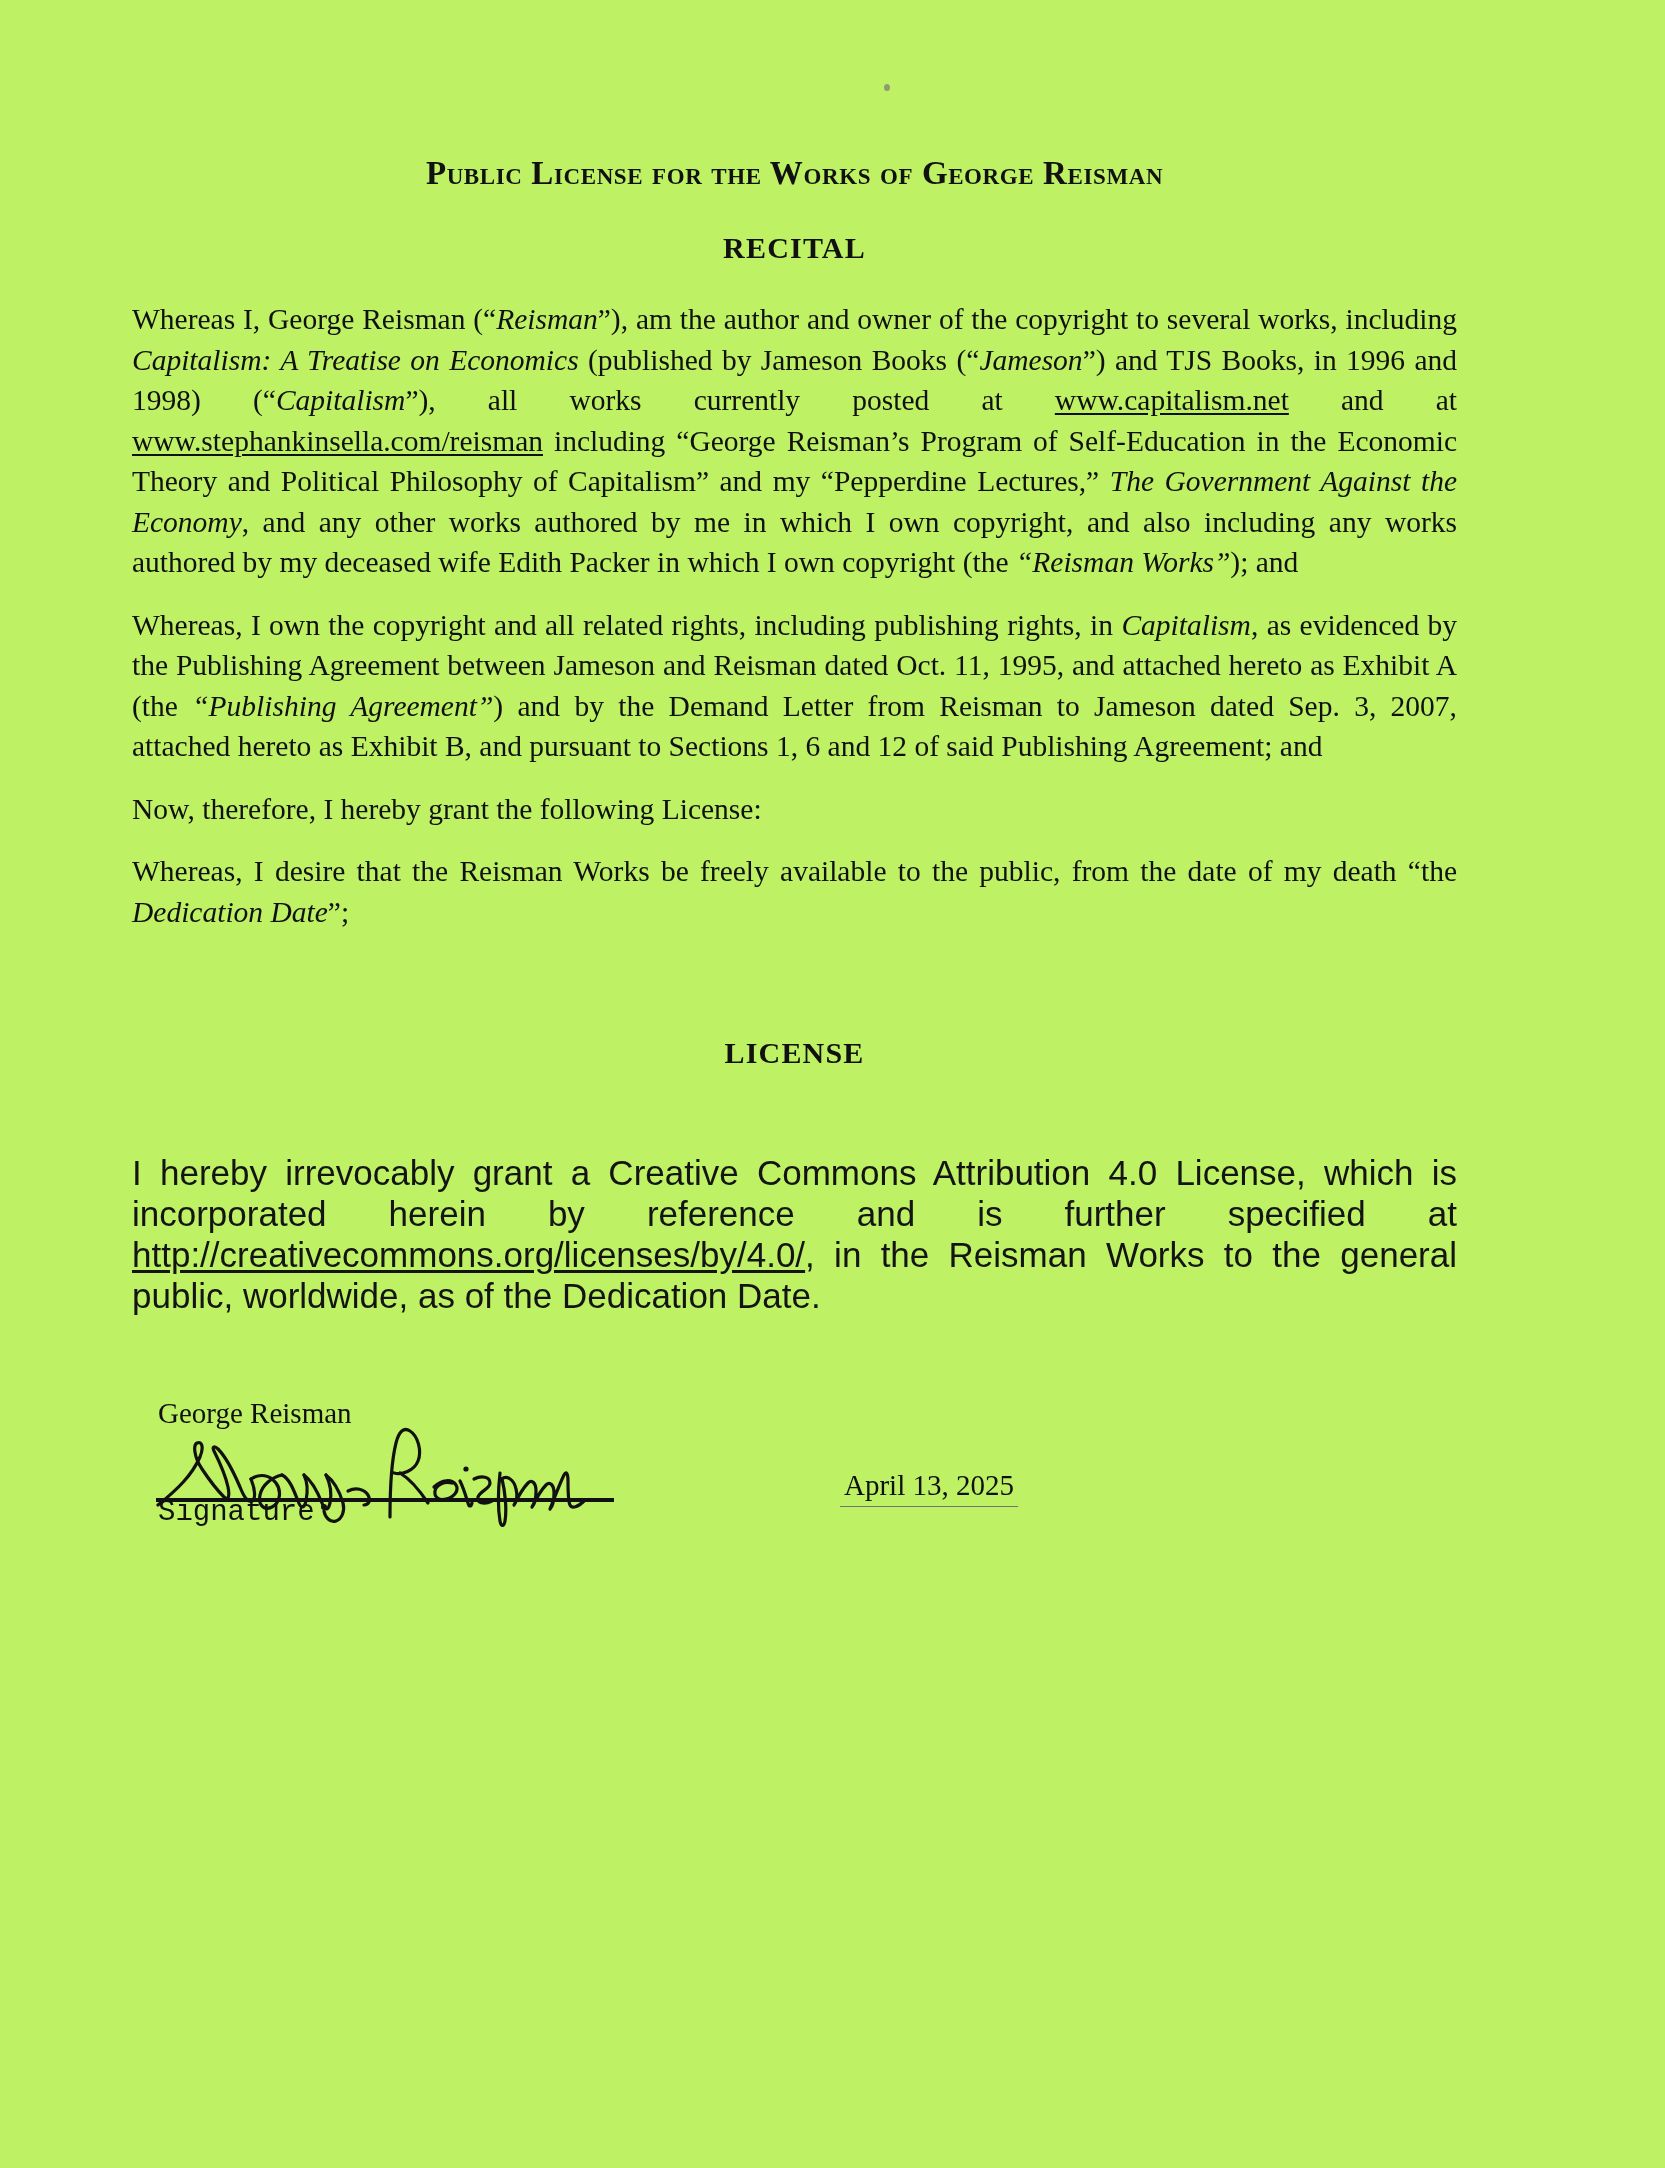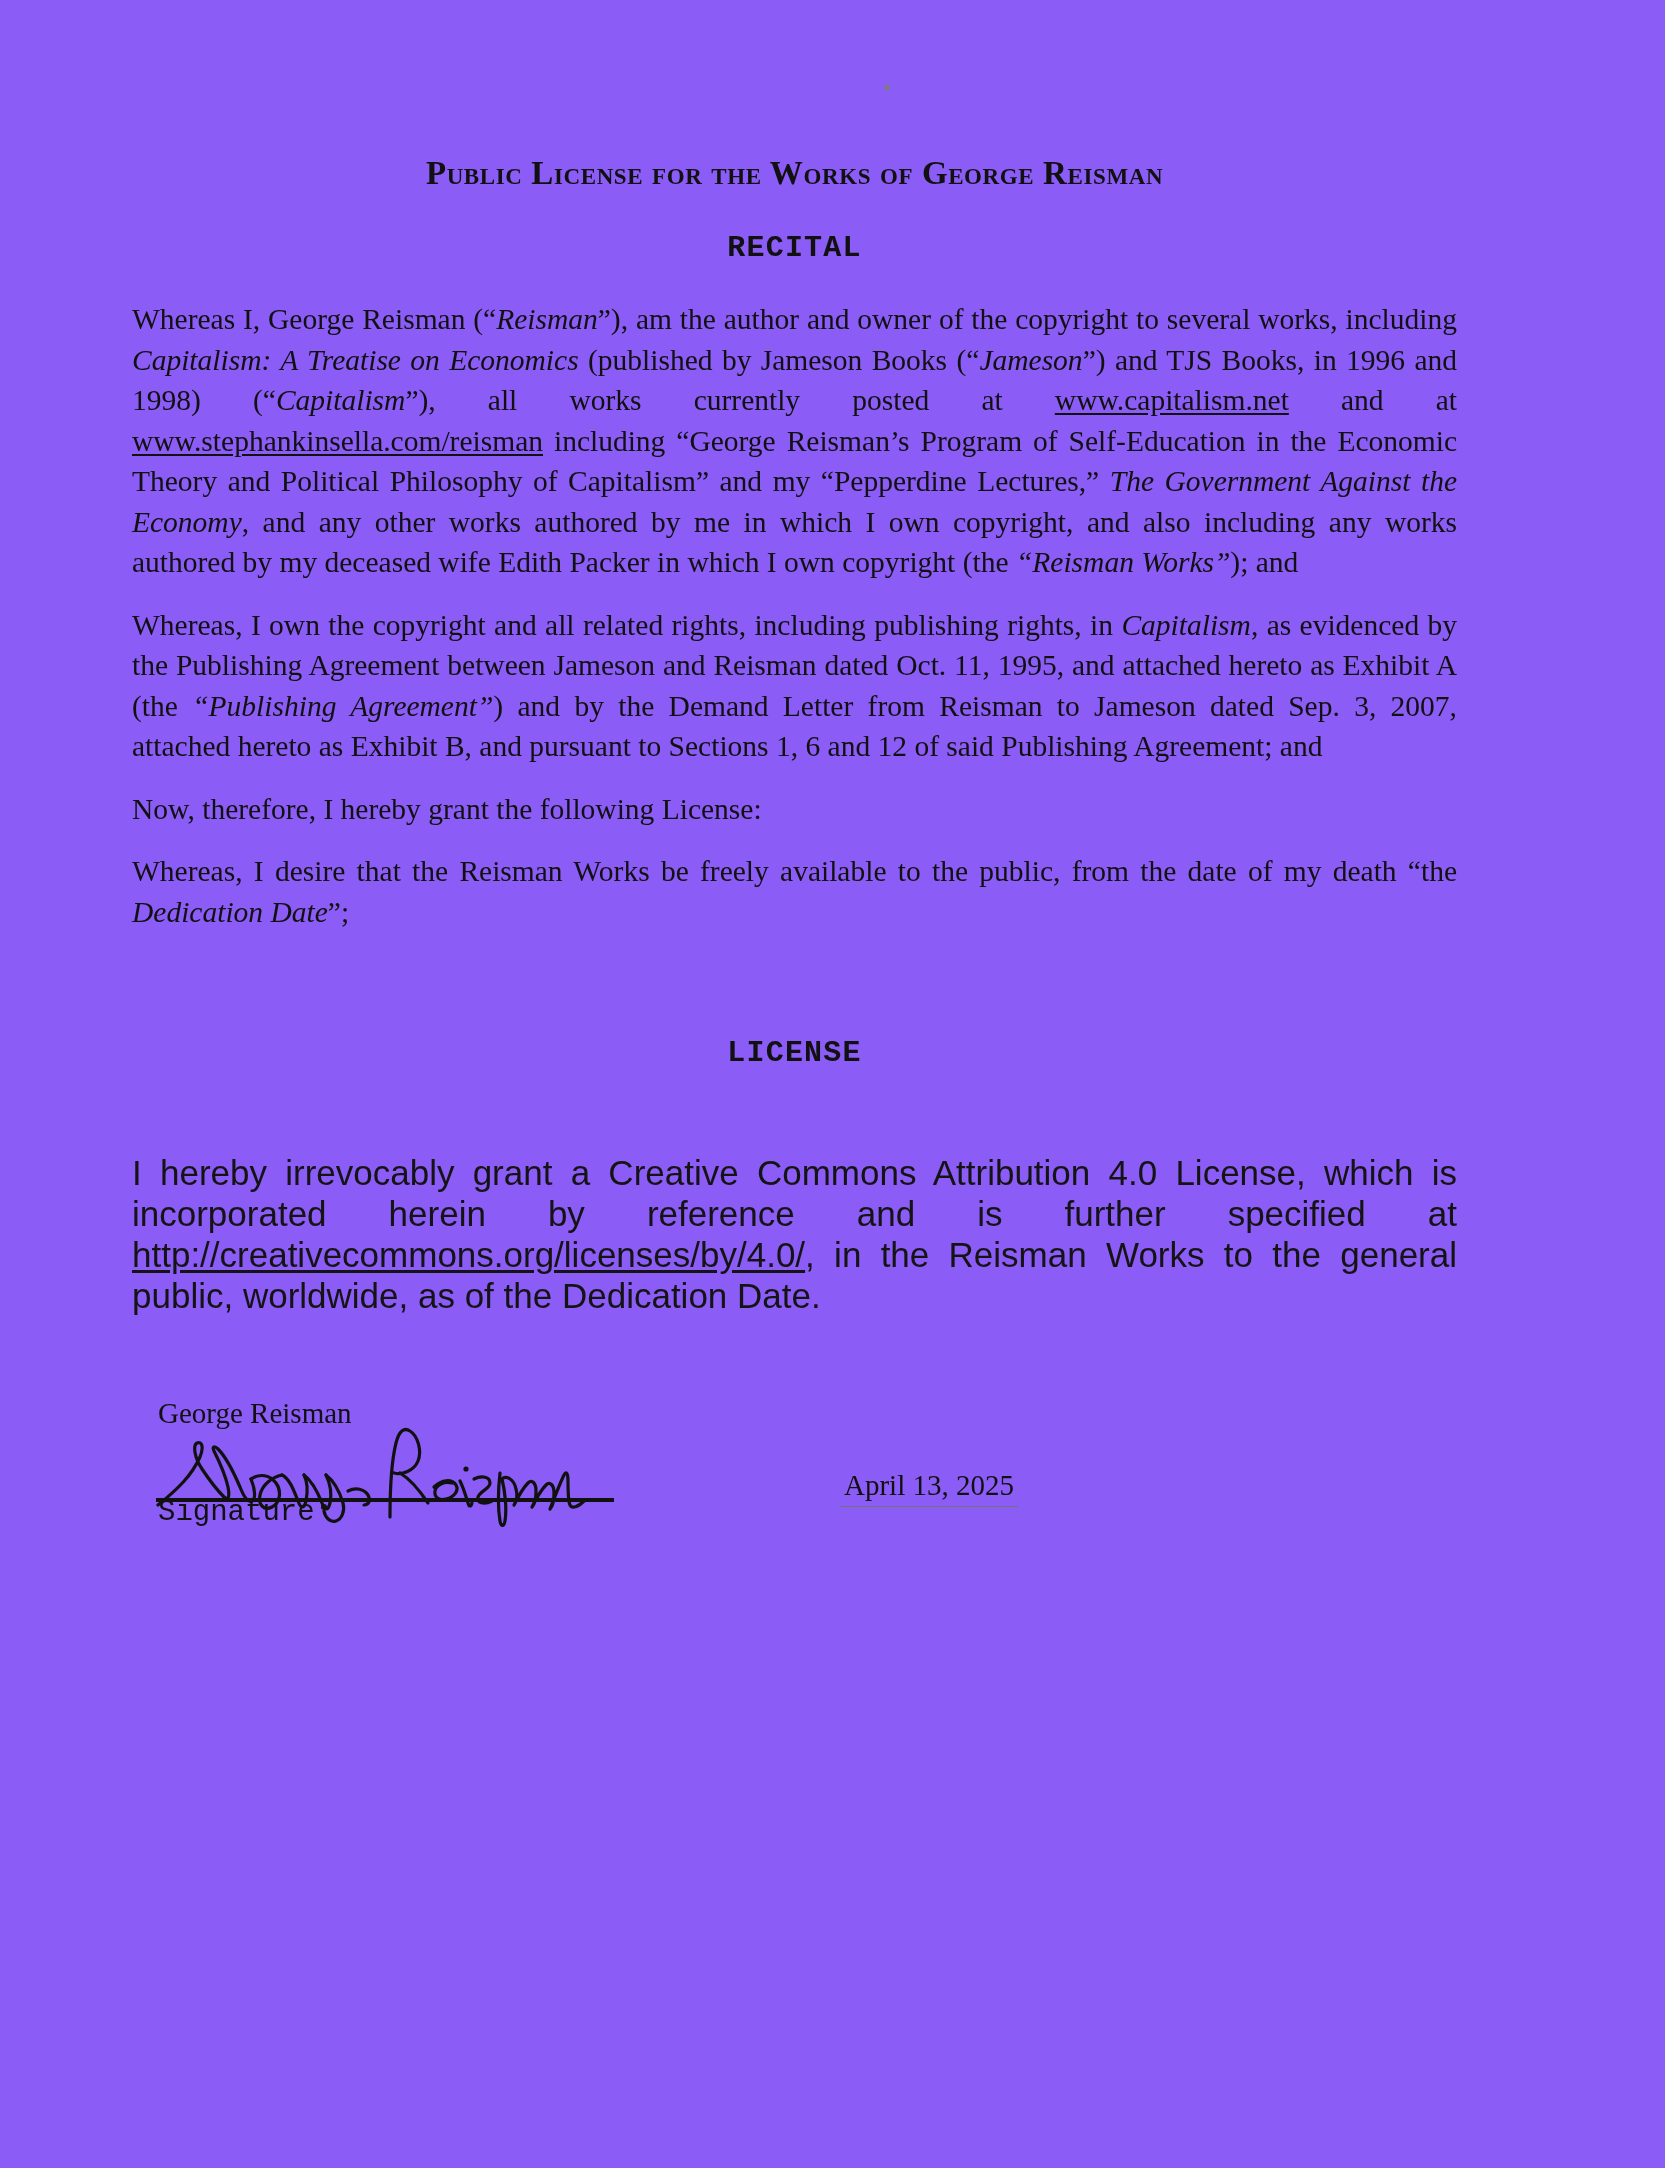--- a/index.html
+++ b/index.html
@@ -8,21 +8,21 @@
     background: #ffffff;
   }
   body {
     font-family: "Liberation Serif", "DejaVu Serif", serif;
     color: #0a0a0a;
   }
   #page {
     position: relative;
     width: 1665px;
     height: 2168px;
-    background: #8b5cf6;
+    background: #bef264;
     overflow: hidden;
   }
   .sheet {
     position: absolute;
     left: 0;
     top: 0;
     width: 1665px;
     height: 2168px;
   }
 
@@ -52,21 +52,21 @@
     font-size: 33px;
     letter-spacing: .6px;
     text-align: center;
     margin: 0;
     padding-top: 155px;
     line-height: 1.1;
     color: #111;
   }
 
   h2.section-head {
-    font-family: Liberation Mono, monospace;
+    font-family: Liberation Serif, serif;
     font-weight: 700;
     font-size: 30px;
     text-align: center;
     letter-spacing: 1.2px;
     margin: 0;
     color: #111;
   }
   h2.recital { padding-top: 40px; }
   h2.license-head { padding-top: 104px; }
 

